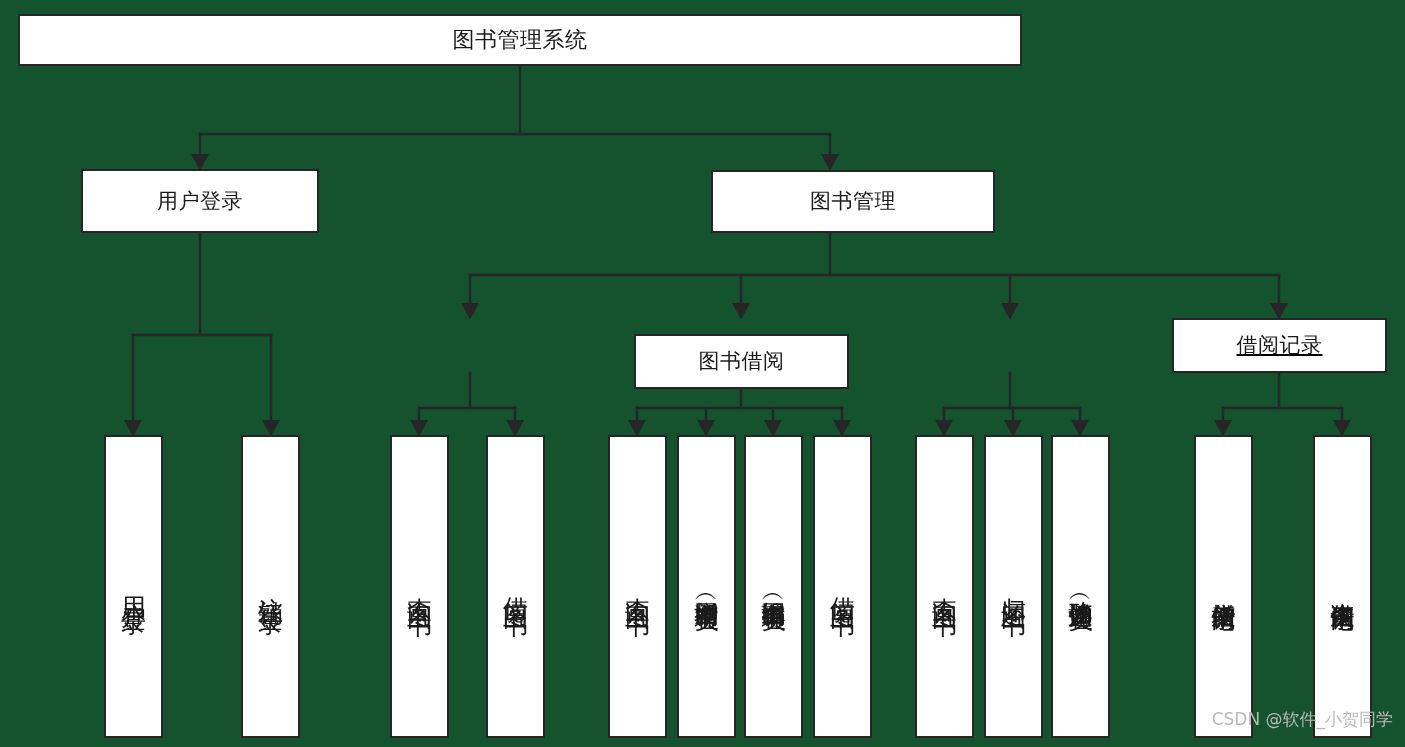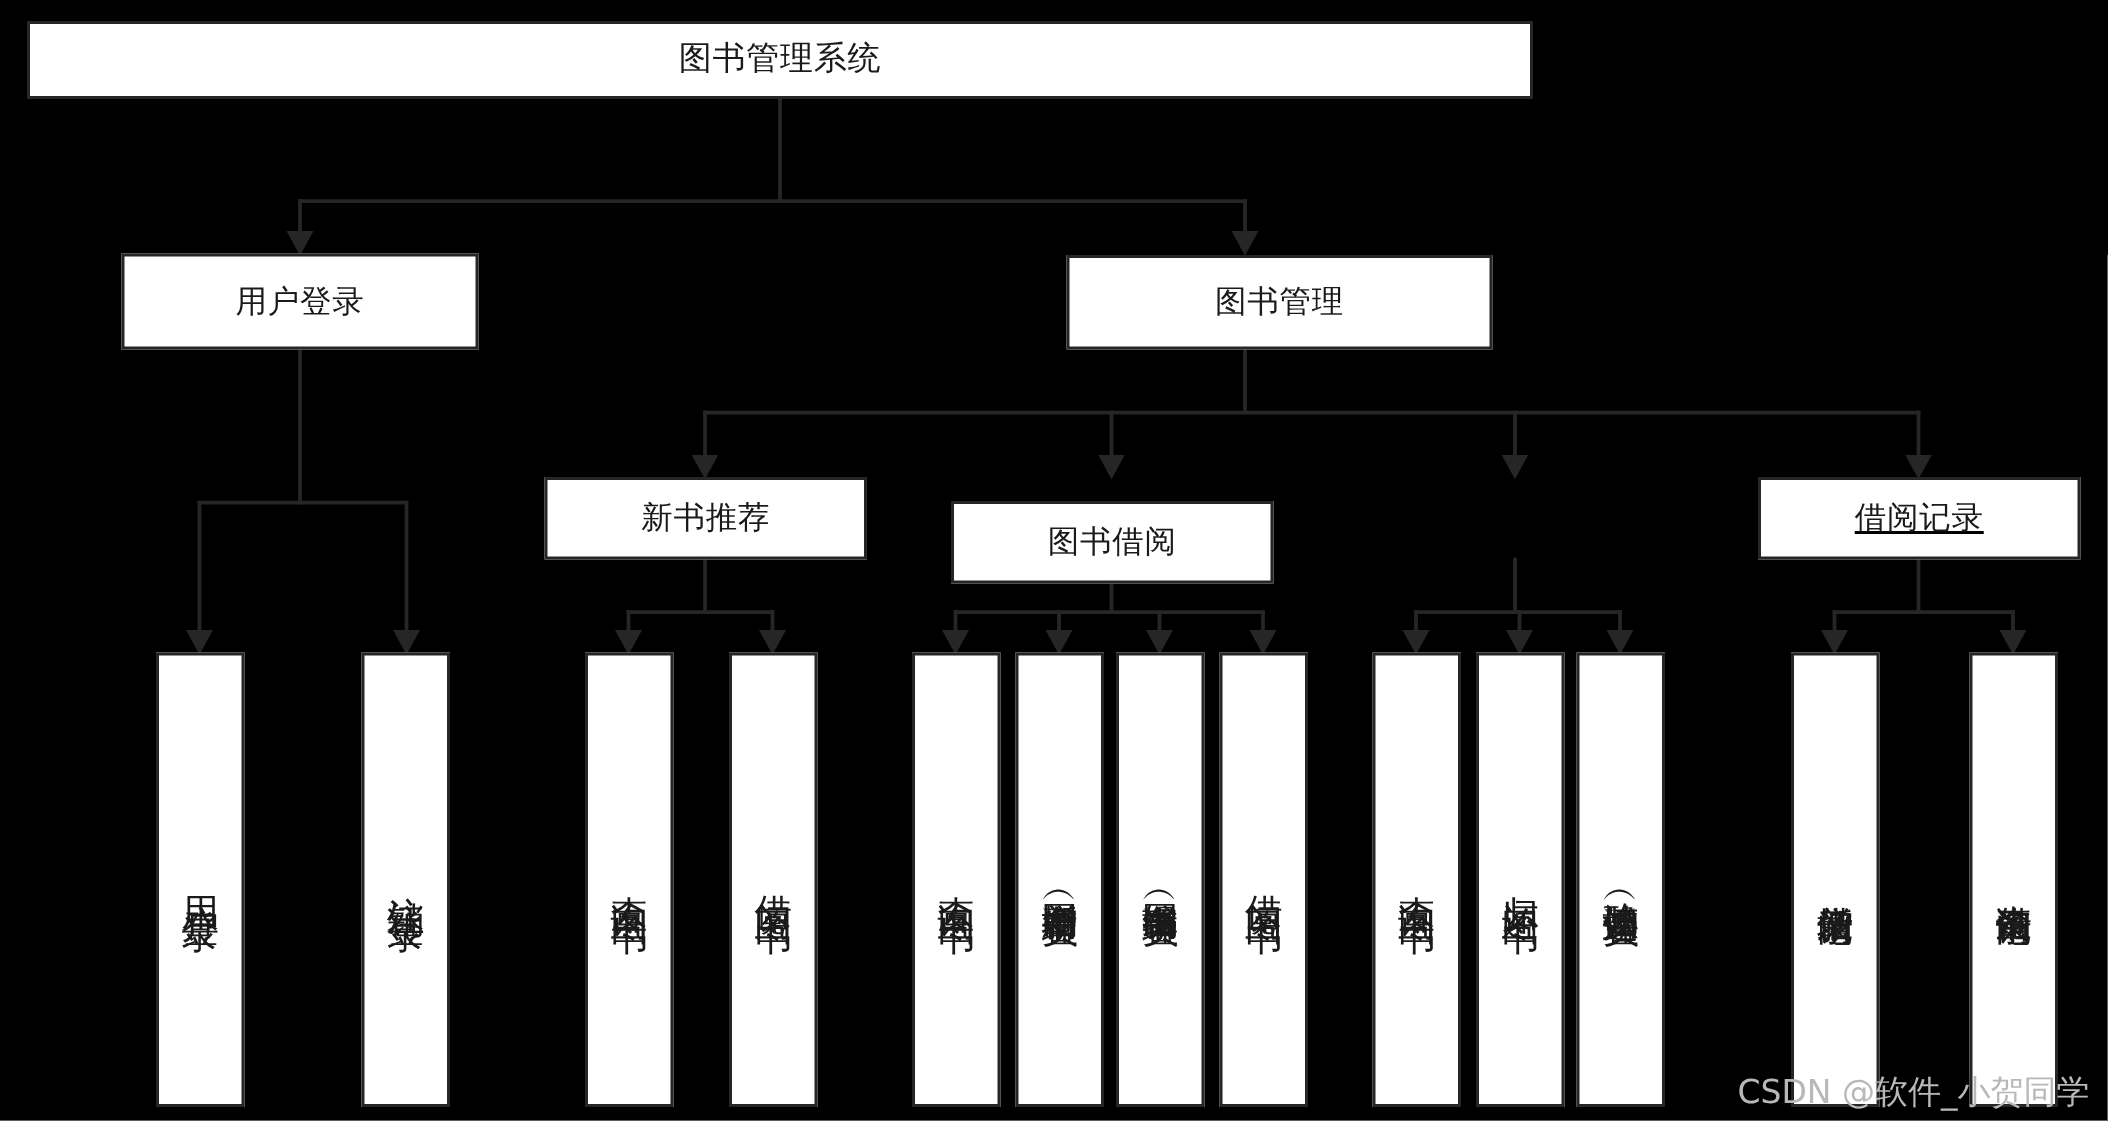--- a/index.html
+++ b/index.html
@@ -10,21 +10,21 @@
   body {
     width: 1405px;
     height: 747px;
     font-family: "DejaVu Sans", "Liberation Sans", sans-serif;
     overflow: hidden;
   }
   #diagram-root {
     position: relative;
     width: 1405px;
     height: 747px;
-    background: #000000;
+    background: #14532d;
   }
   #diagram-svg {
     position: absolute;
     left: 0;
     top: 0;
     width: 1405px;
     height: 747px;
   }
   .node-box {
     position: absolute;
@@ -64,22 +64,22 @@
     letter-spacing: 5px;
     white-space: nowrap;
   }
   .node-box.vertical.tight .node-label {
     font-size: 24px;
     letter-spacing: 1px;
   }
   .watermark {
     position: absolute;
     right: 12px;
-    bottom: 4px;
-    font-size: 22px;
+    bottom: 16px;
+    font-size: 17px;
     color: #b8b8b8;
     font-family: "DejaVu Sans", "Liberation Sans", sans-serif;
     white-space: nowrap;
     user-select: none;
   }
 </style>
 </head>
 <body>
 
 <div id="diagram-root">
@@ -139,23 +139,20 @@
     <span class="node-label">图书管理系统</span>
   </div>
 
   <div class="node-box horizontal" style="left:81px; top:169px; width:238px; height:64px;">
     <span class="node-label">用户登录</span>
   </div>
   <div class="node-box horizontal" style="left:711px; top:170px; width:284px; height:63px;">
     <span class="node-label">图书管理</span>
   </div>
 
-  <div class="node-box horizontal" style="left:363px; top:318px; width:215px; height:55px;">
-    <span class="node-label">新书推荐</span>
-  </div>
   <div class="node-box horizontal" style="left:634px; top:334px; width:215px; height:55px;">
     <span class="node-label">图书借阅</span>
   </div>
   <div class="node-box horizontal" style="left:1172px; top:318px; width:215px; height:55px;text-decoration:underline;">
     <span class="node-label">借阅记录</span>
   </div>
 
   <div class="node-box vertical" style="left:104px; top:435px; width:59px; height:303px;">
     <span class="node-label">用户登录</span>
   </div>

